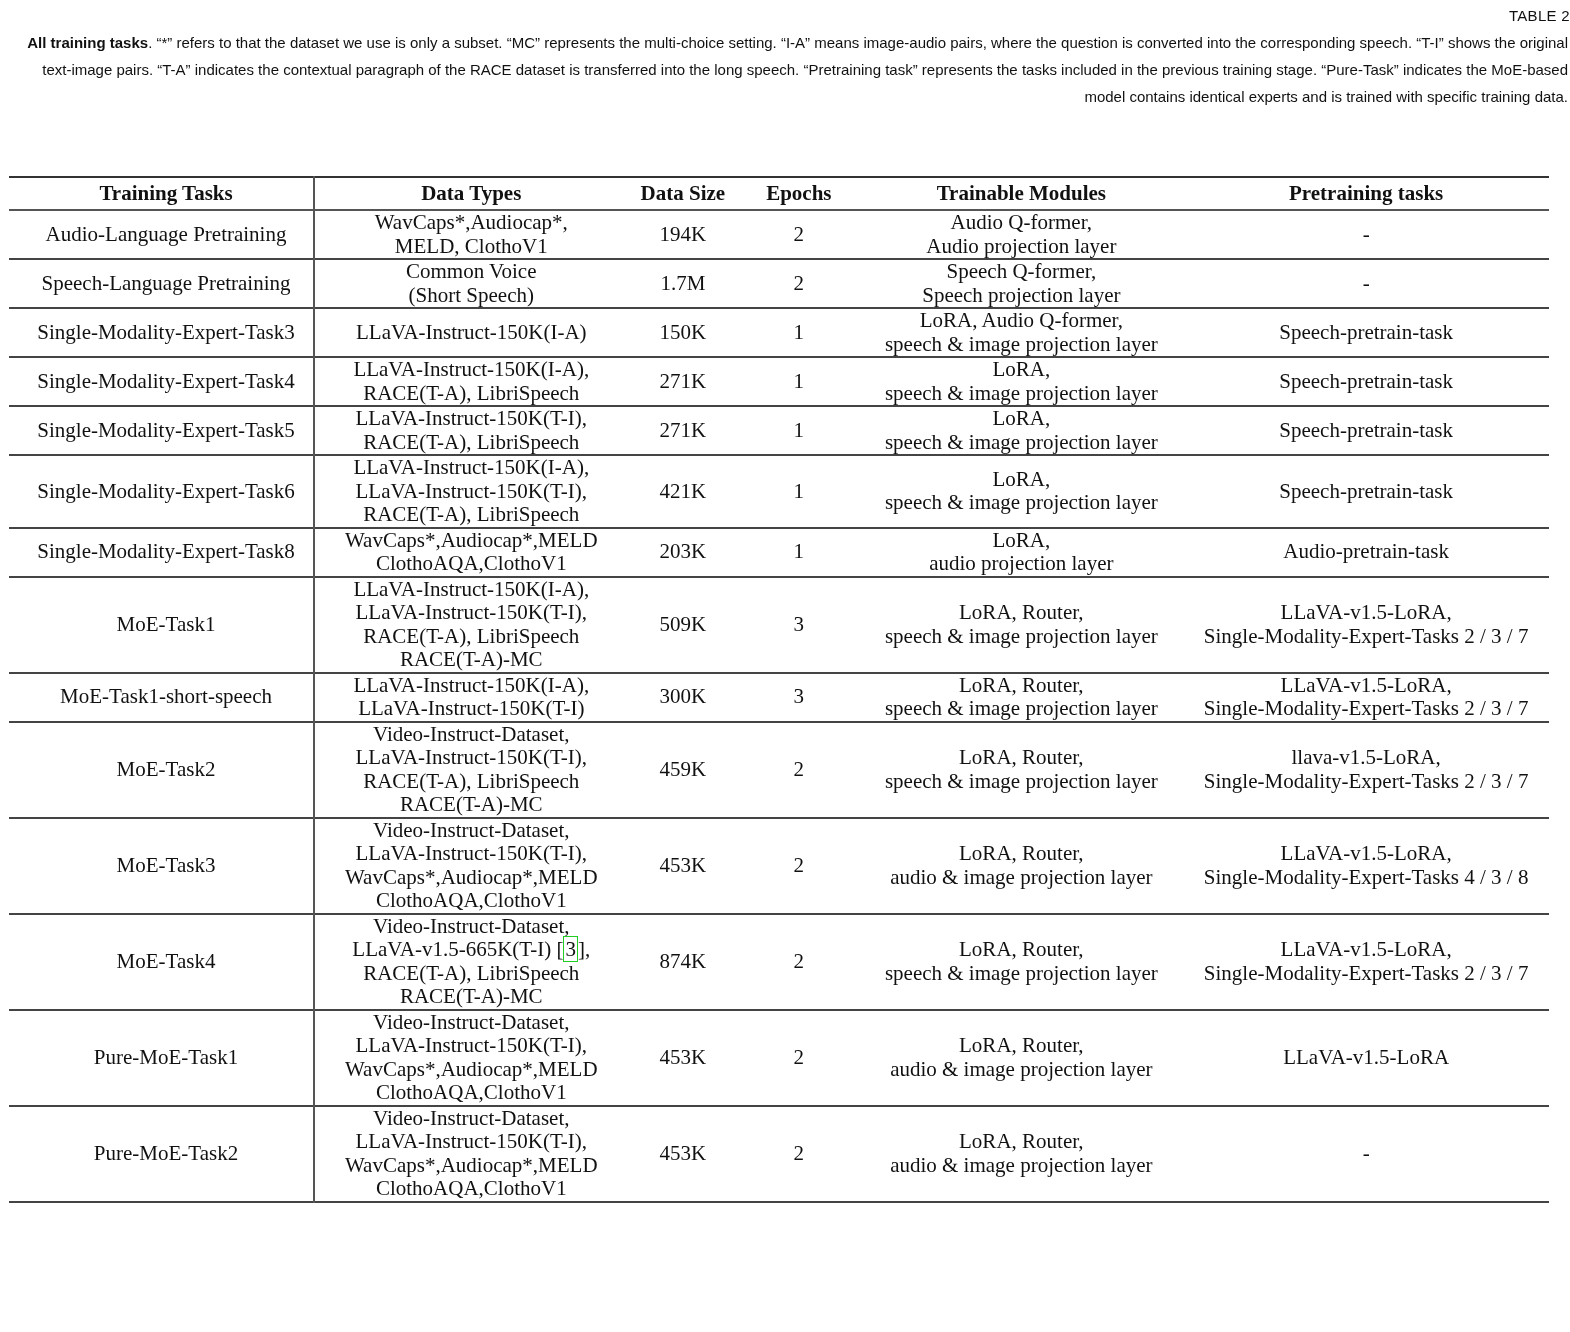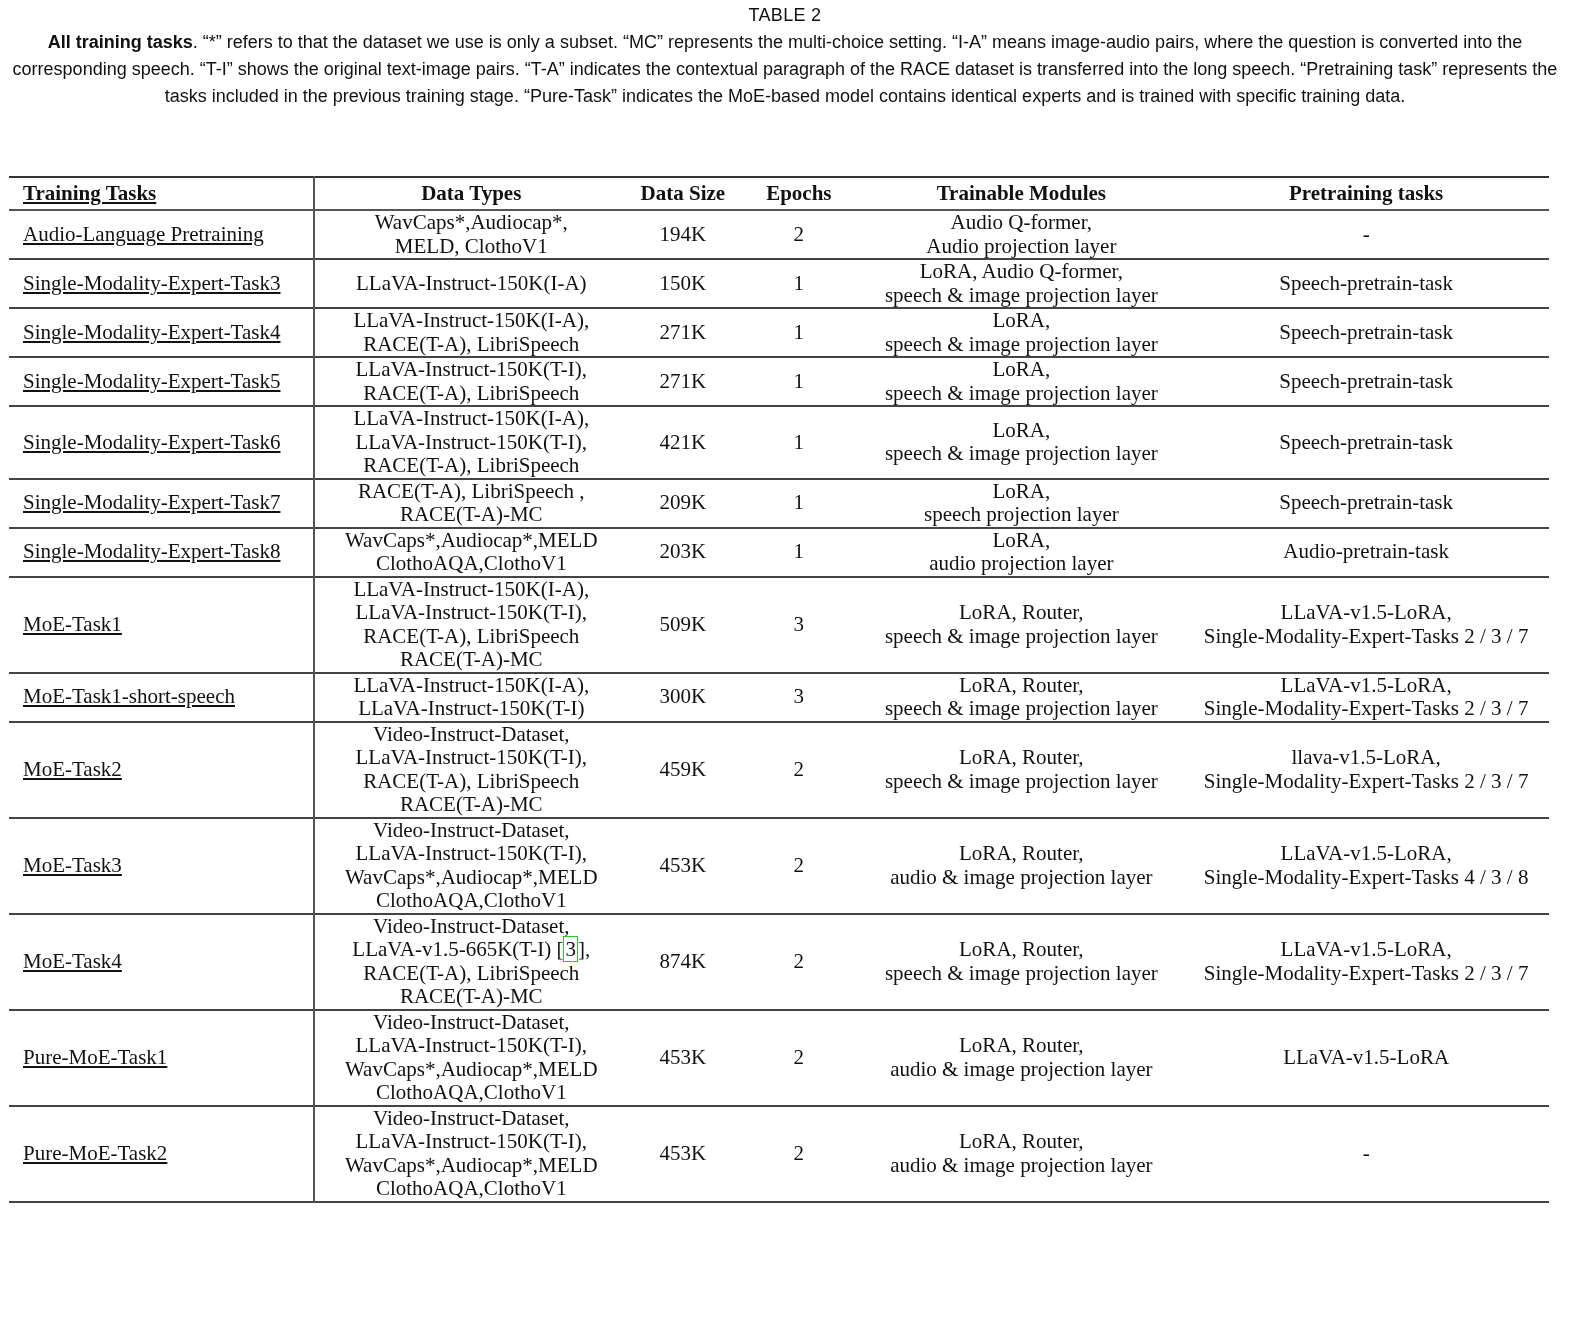--- a/index.html
+++ b/index.html
@@ -1,20 +1,20 @@
 <!DOCTYPE html>
 <html><head>
 <meta charset="utf-8">
 <style>
   html, body { margin: 0; padding: 0; background: #ffffff; }
   body { width: 1570px; height: 1332px; position: relative; overflow: hidden; color: #111; }
   .caption {
     font-family: "Liberation Sans", sans-serif;
-    text-align: center;
-    font-size: 18px;
+    text-align: right;
+    font-size: 15px;
     line-height: 27px;
     width: 1570px;
     position: absolute; top: 2px; left: 0;
   }
   .caption .tlabel { display: block; letter-spacing: 0.3px; }
   .caption .ctext { display: block; padding: 0 2px; }
   .caption b { font-weight: bold; }
   table.tasks {
     position: absolute; top: 176px; left: 9px;
     width: 1540px;
@@ -23,21 +23,21 @@
     font-size: 21px;
     line-height: 23.5px;
   }
   table.tasks th, table.tasks td {
     text-align: center; vertical-align: middle;
     padding: 0 4px;
   }
   table.tasks thead th { font-weight: bold; height: 30px; padding-top: 1px; }
   table.tasks thead tr { border-top: 2px solid #333; border-bottom: 2px solid #555; }
   table.tasks tbody tr { border-bottom: 2px solid #444; }
-  table.tasks td.task, table.tasks th.task { text-align: left; padding-left: 14px; border-right: 2px solid #555; text-decoration: underline; }
+  table.tasks td.task, table.tasks th.task { text-align: center; padding-left: 14px; border-right: 2px solid #555; }
   .col-task { width: 292px; }
   .col-types { width: 300px; }
   .col-size { width: 106px; }
   .col-epochs { width: 116px; }
   .col-mod { width: 310px; }
   .col-pre { width: 350px; }
   .line { display: block; white-space: nowrap; }
   .cite { border: 1.5px solid #22cc22; padding: 0 1px; line-height: 20px; }
 </style>
 </head>
@@ -77,20 +77,36 @@
         <td>194K</td>
         <td>2</td>
         <td>
           <span class="line">Audio Q-former,</span>
           <span class="line">Audio projection layer</span>
         </td>
         <td>
           <span class="line">-</span>
         </td>
       </tr>
+      <tr style="height: 48px;">
+        <td class="task">Speech-Language Pretraining</td>
+        <td>
+          <span class="line">Common Voice</span>
+          <span class="line">(Short Speech)</span>
+        </td>
+        <td>1.7M</td>
+        <td>2</td>
+        <td>
+          <span class="line">Speech Q-former,</span>
+          <span class="line">Speech projection layer</span>
+        </td>
+        <td>
+          <span class="line">-</span>
+        </td>
+      </tr>
       <tr style="height: 48px; margin-top: 40px;">
         <td class="task">Single-Modality-Expert-Task3</td>
         <td>
           <span class="line">LLaVA-Instruct-150K(I-A)</span>
         </td>
         <td>150K</td>
         <td>1</td>
         <td>
           <span class="line">LoRA, Audio Q-former,</span>
           <span class="line">speech &amp; image projection layer</span>
@@ -136,36 +152,20 @@
         <td>
           <span class="line">LLaVA-Instruct-150K(I-A),</span>
           <span class="line">LLaVA-Instruct-150K(T-I),</span>
           <span class="line">RACE(T-A), LibriSpeech</span>
         </td>
         <td>421K</td>
         <td>1</td>
         <td>
           <span class="line">LoRA,</span>
           <span class="line">speech &amp; image projection layer</span>
-        </td>
-        <td>
-          <span class="line">Speech-pretrain-task</span>
-        </td>
-      </tr>
-      <tr style="height: 48px;">
-        <td class="task">Single-Modality-Expert-Task7</td>
-        <td>
-          <span class="line">RACE(T-A), LibriSpeech ,</span>
-          <span class="line">RACE(T-A)-MC</span>
-        </td>
-        <td>209K</td>
-        <td>1</td>
-        <td>
-          <span class="line">LoRA,</span>
-          <span class="line">speech projection layer</span>
         </td>
         <td>
           <span class="line">Speech-pretrain-task</span>
         </td>
       </tr>
       <tr style="height: 48px;">
         <td class="task">Single-Modality-Expert-Task8</td>
         <td>
           <span class="line">WavCaps*,Audiocap*,MELD</span>
           <span class="line">ClothoAQA,ClothoV1</span>

